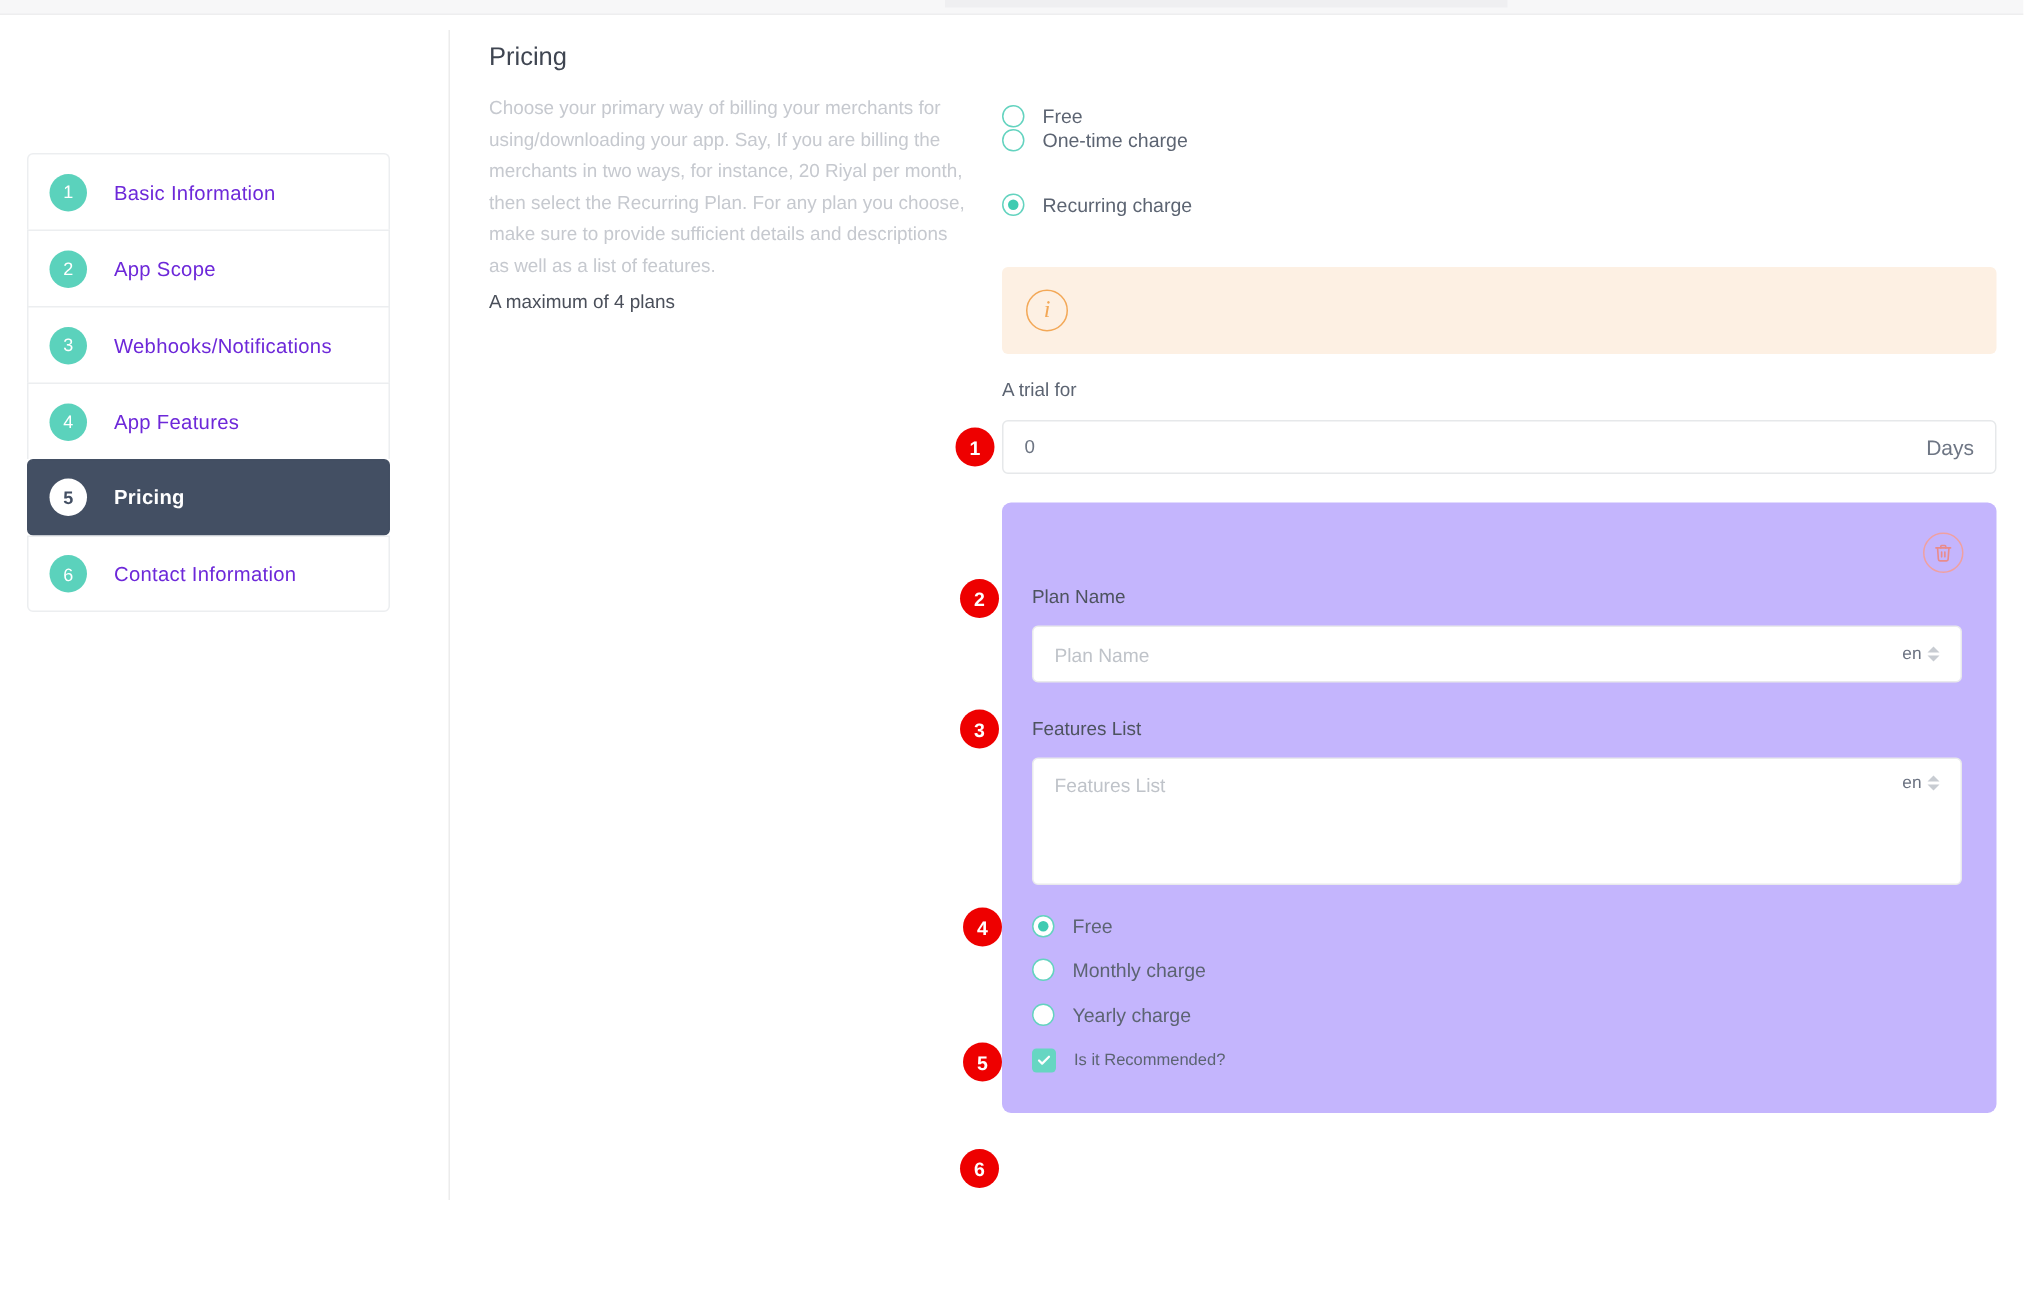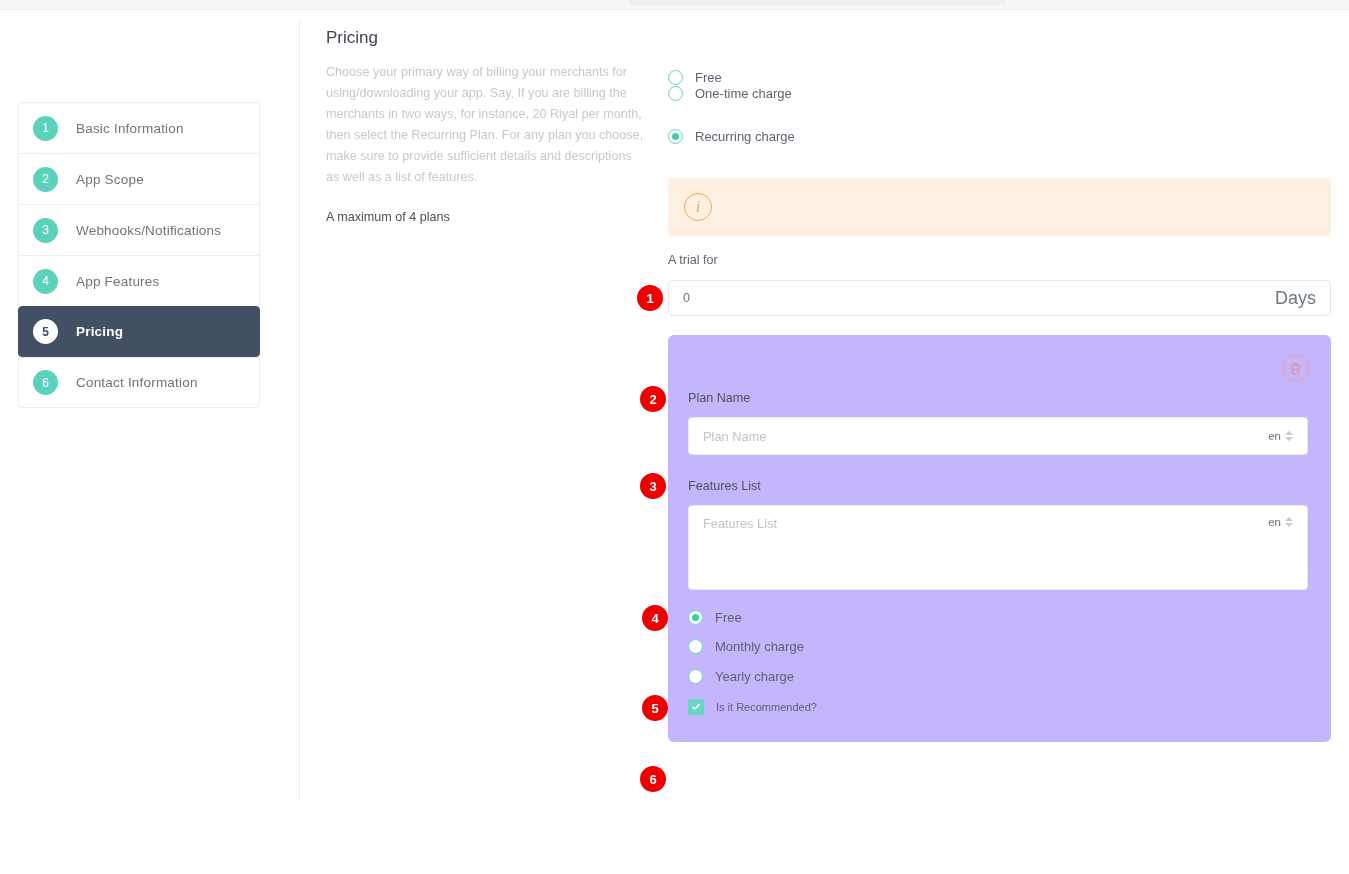--- a/index.html
+++ b/index.html
@@ -56,21 +56,21 @@
     background: #5bd2bc;
     color: #ffffff;
     font-size: 12px;
     display: flex; align-items: center; justify-content: center;
     flex: 0 0 auto;
   }
   .step.active .step-badge { background: #ffffff; color: #434f63; font-weight: 600; }
   .step-label {
     margin-left: 18px;
     font-size: 13.5px;
-    color: #737373;
+    color: #6d28d9;
     letter-spacing: .2px;
   }
   .step.active .step-label { color: #ffffff; font-weight: 700; }
 
   
   .v-divider {
     position: absolute; left: 299px; top: 20px;
     width: 1px; height: 780px;
     background: #ececec;
   }
@@ -80,21 +80,21 @@
     position: absolute; left: 326px; top: 28px;
     width: 322px;
   }
   .desc-title {
     font-size: 17px; color: #3f4551; margin: 0 0 14px 0; font-weight: 400;
   }
   .desc-p {
     font-size: 12.6px; color: #c6c9cf; line-height: 21px; margin: 0;
   }
   .desc-note {
-    font-size: 12.6px; color: #4a4f5a; margin-top: 22px;
+    font-size: 12.6px; color: #4a4f5a; margin-top: 6px;
   }
 
   .question {
     position: absolute; left: 668px; top: 32px;
     font-size: 13.3px; color: #5c6472;
   }
 
   .radio-row {
     position: absolute;
     display: flex; align-items: flex-end;
@@ -145,21 +145,21 @@
   .trial-field {
     position: absolute; left: 668px; top: 280px;
     width: 663px; height: 36px;
     background: #ffffff;
     border: 1px solid #e6e8ea;
     border-radius: 4px;
     display: flex; align-items: center;
     padding: 0 14px;
   }
   .trial-value { font-size: 12.5px; color: #6e7684; flex: 1; }
-  .trial-suffix { font-size: 18px; color: #6e7684; padding-left: 24px; }
+  .trial-suffix { font-size: 14px; color: #6e7684; padding-left: 24px; }
 
   
   .plan-card {
     position: absolute; left: 668px; top: 335px;
     width: 663px; height: 407px;
     background: #c4b5fd;
     border-radius: 6px;
   }
   .trash-btn {
     position: absolute; right: 22px; top: 20px;

